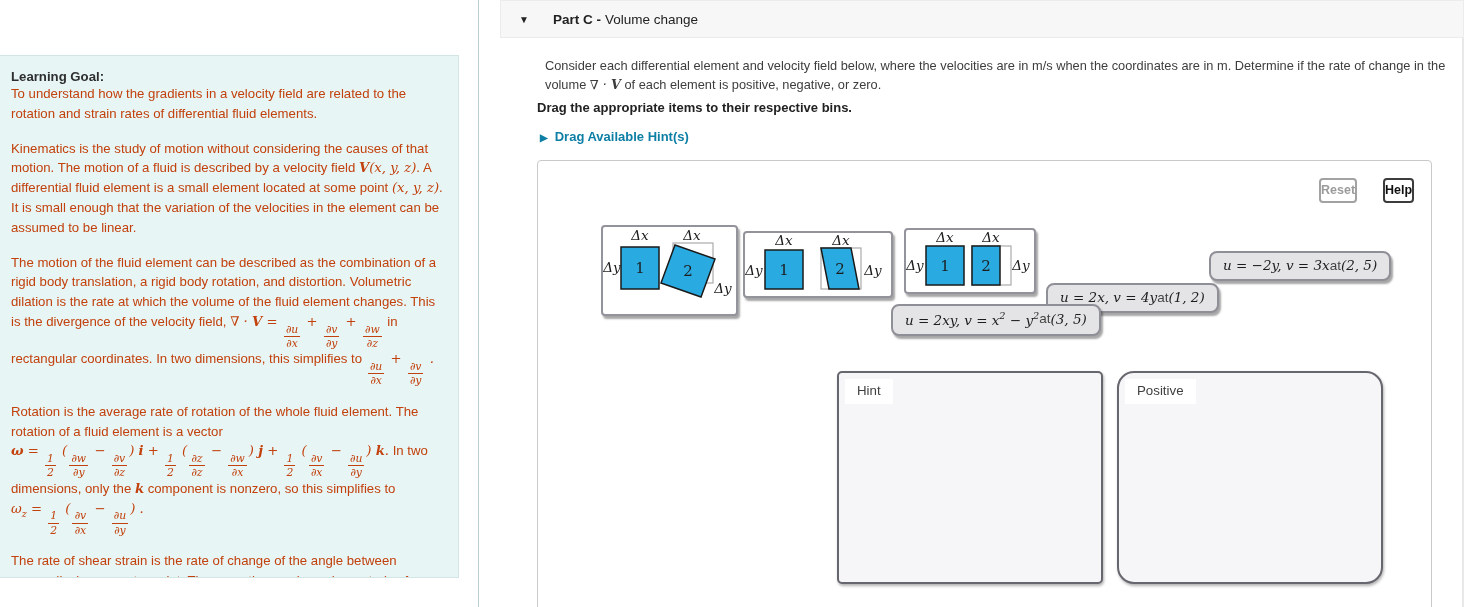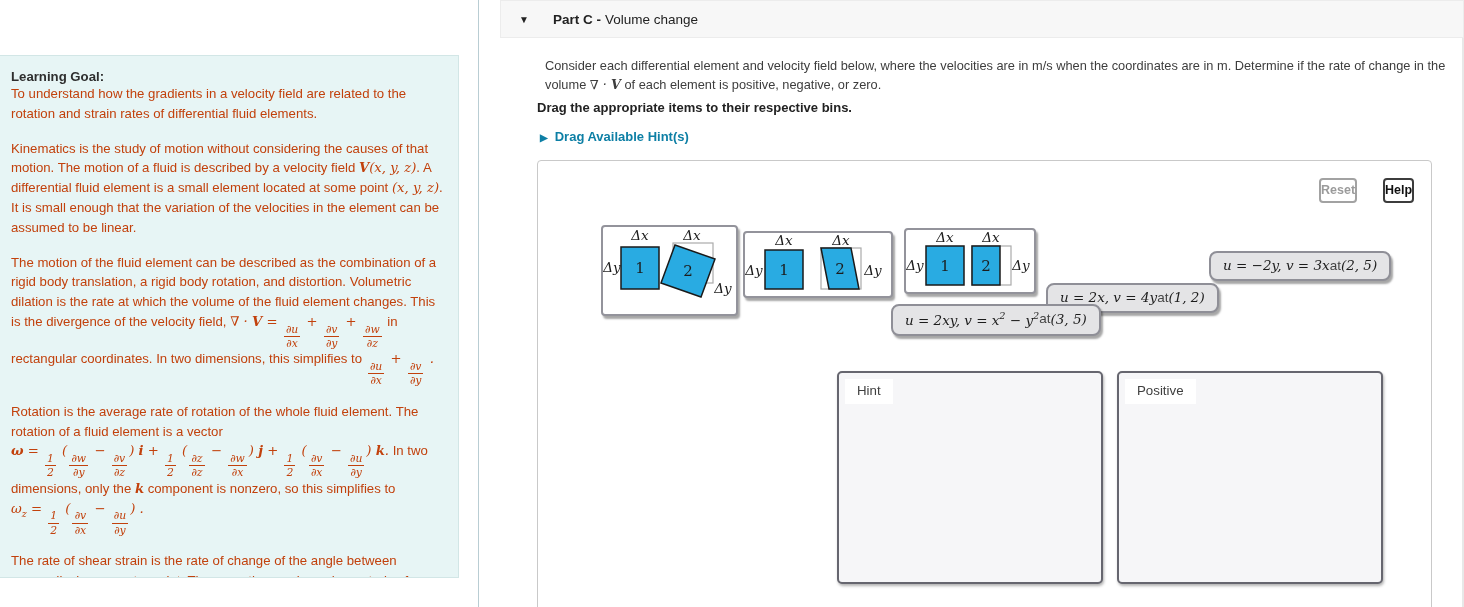--- a/index.html
+++ b/index.html
@@ -185,17 +185,17 @@
     </div>
   <div class="pill" style="left:353px;top:143px;">
       <span class="math">u = 2xy, v = x<sup>2</sup> − y<sup>2</sup></span>
       <span class="at"> at </span>
       <span class="math">(3, 5)</span>
     </div>
 
   <div class="bin" style="left:299px;top:210px;">
     <span class="bin-label">Hint</span>
   </div>
-  <div class="bin" style="left:579px;top:210px;">
+  <div class="bin" style="left:579px;top:210px;border-radius:17px;">
     <span class="bin-label">Positive</span>
   </div>
 
 </div>
 
 </body></html>

